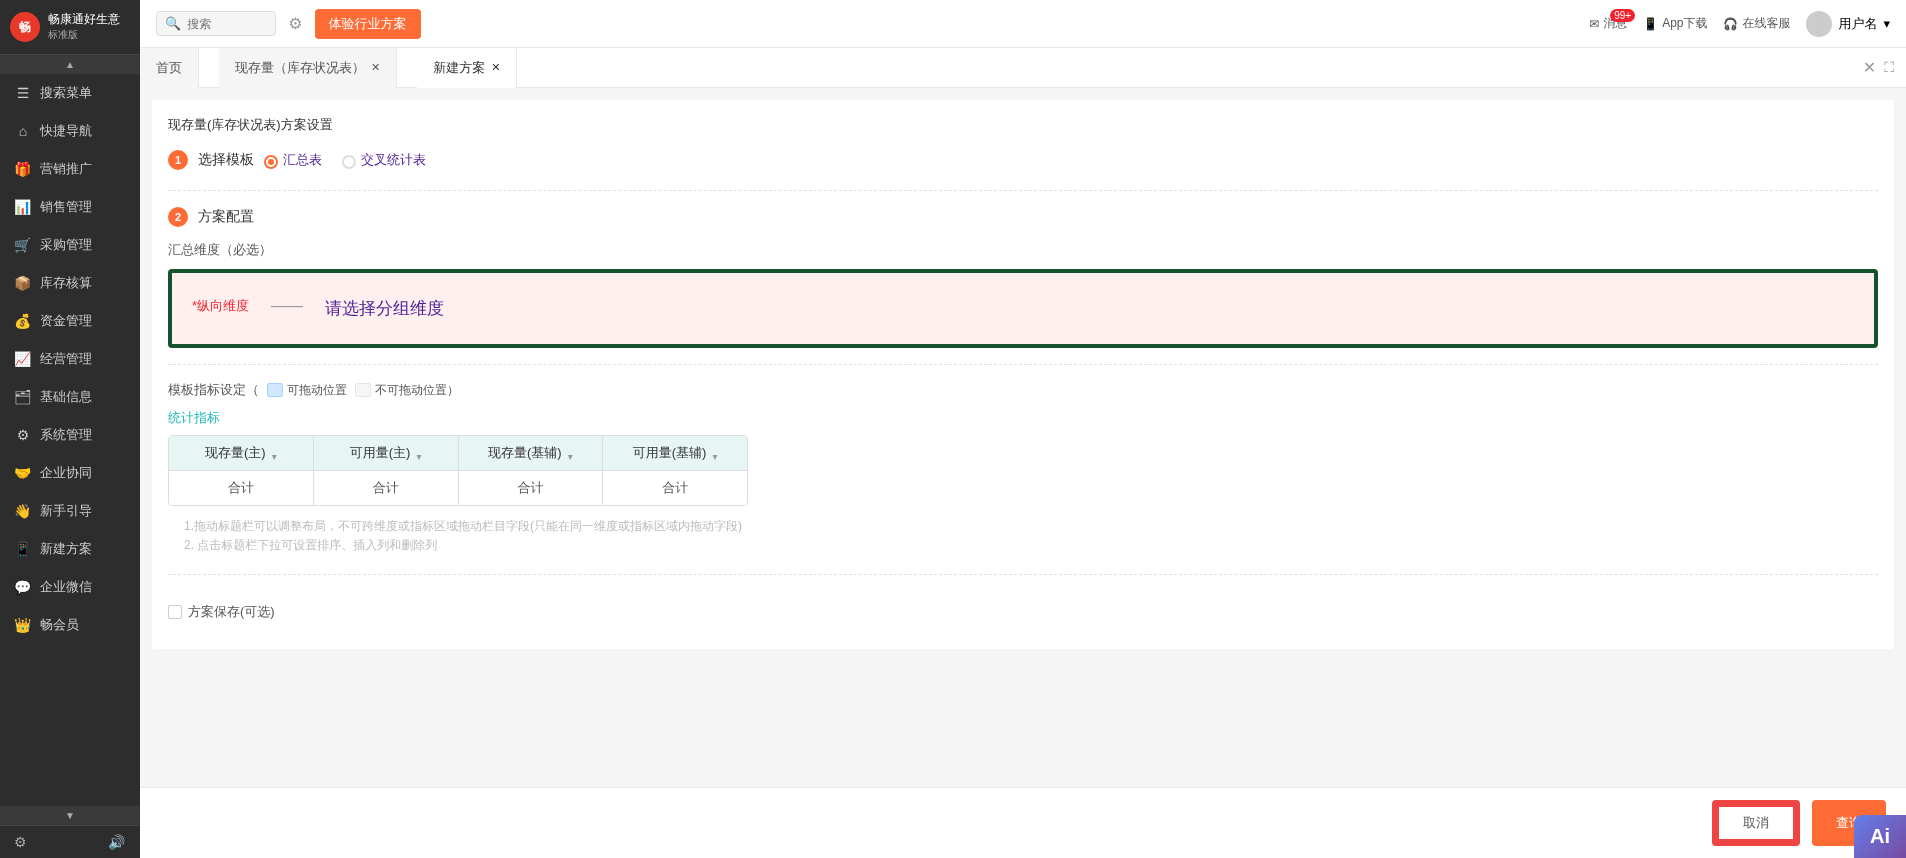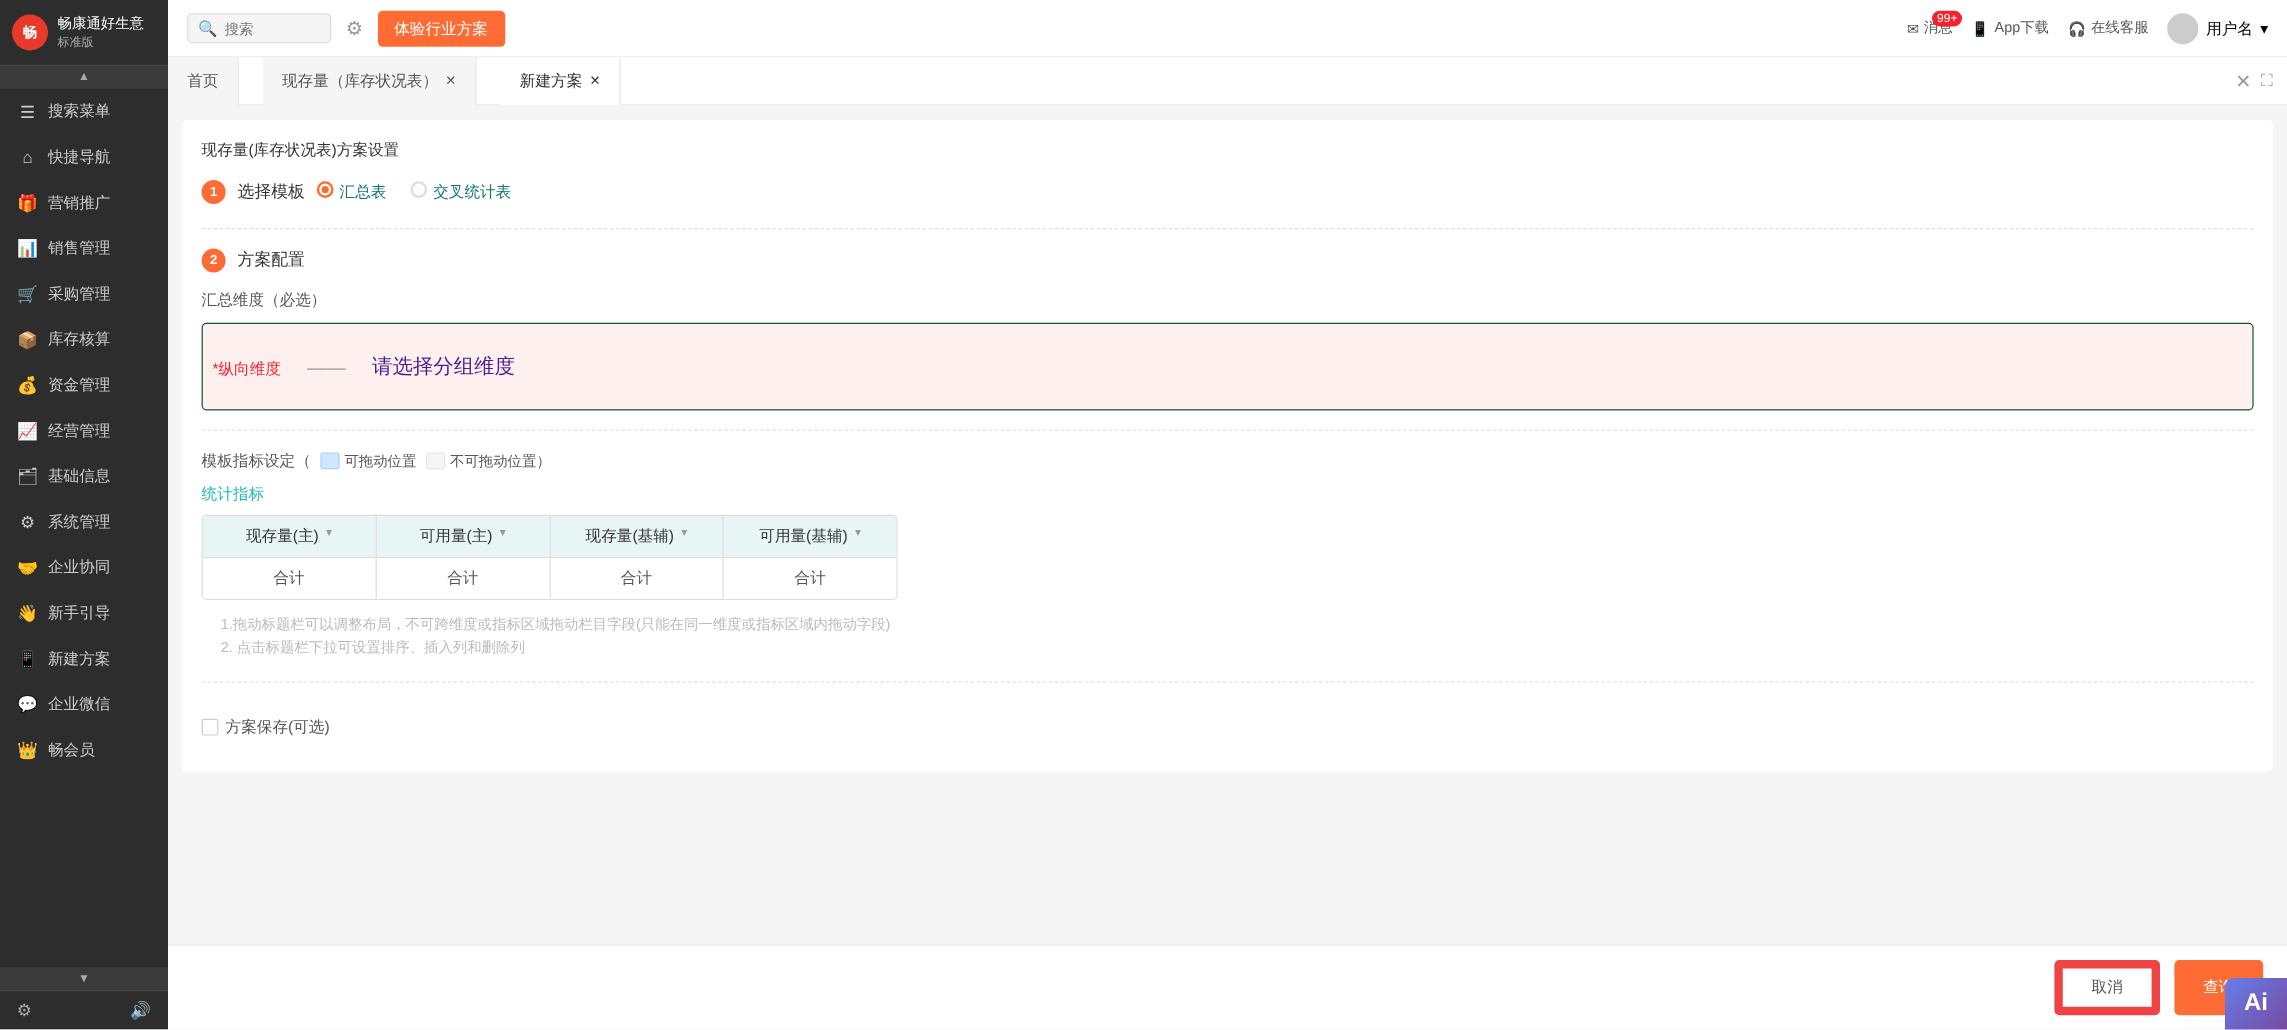--- a/index.html
+++ b/index.html
@@ -131,54 +131,54 @@
       margin-bottom: 14px;
     }
     .step-num {
       width: 20px; height: 20px; background: #ff6b35; color: white;
       border-radius: 50%; display: flex; align-items: center; justify-content: center;
       font-size: 11px; font-weight: bold; flex-shrink: 0;
     }
     .step-title { font-size: 14px; color: #333; font-weight: 500; }
 
     .radio-group { display: flex; align-items: center; gap: 20px; }
-    .radio-item { display: flex; align-items: flex-start; gap: 5px; cursor: pointer; font-size: 13px; color: #0f766e; }
+    .radio-item { display: flex; align-items: flex-end; gap: 5px; cursor: pointer; font-size: 13px; color: #4c1d95; }
     .radio-dot {
       width: 14px; height: 14px; border-radius: 50%; border: 2px solid #ddd;
       display: flex; align-items: center; justify-content: center;
     }
     .radio-dot.checked { border-color: #ff6b35; }
     .radio-dot.checked::after { content: ''; width: 6px; height: 6px; background: #ff6b35; border-radius: 50%; display: block; }
 
     .divider { border: none; border-top: 1px dashed #e0e0e0; margin: 16px 0; }
 
     
     .dimension-label { font-size: 13px; color: #555; margin-bottom: 10px; }
     .dimension-pink {
-      background: #fff0f0; border: 1px solid #14532d;
-      padding: 24px 8px; border-radius: 4px;
-      display: flex; align-items: flex-end; gap: 16px;
+      background: #fff0f0; border: 4px solid #14532d;
+      padding: 24px 20px; border-radius: 4px;
+      display: flex; align-items: flex-start; gap: 16px;
     }
     .dimension-required { color: #f5222d; font-size: 13px; }
     .dimension-arrow { color: #999; font-size: 16px; margin: 0 6px; }
     .dimension-placeholder { color: #4c1d95; font-size: 17px; }
 
     
     .indicator-settings-label { font-size: 13px; color: #555; margin-bottom: 10px; display: flex; align-items: center; gap: 8px; }
     .indicator-movable { display: flex; align-items: center; gap: 4px; font-size: 12px; }
     .movable-box { width: 16px; height: 14px; background: #d0e8ff; border: 1px solid #aad0ff; border-radius: 2px; }
     .non-movable-box { width: 16px; height: 14px; background: #eee; border: 1px solid #ccc; border-radius: 2px; opacity: 0.5; }
 
     
     .stat-header { font-size: 13px; color: #22b8b8; margin-bottom: 8px; font-weight: 500; }
     .stat-table { border: 1px solid #ddd; border-radius: 4px; overflow: hidden; width: 580px; }
     .stat-table-header { display: flex; background: #e8f5f5; }
     .stat-col {
       flex: 1; padding: 8px 12px; border-right: 1px solid #ddd;
-      display: flex; align-items: flex-start; justify-content: center; gap: 6px;
+      display: flex; align-items: flex-end; justify-content: center; gap: 6px;
       font-size: 13px; color: #333;
     }
     .stat-col:last-child { border-right: none; }
     .stat-col-chevron { color: #999; font-size: 10px; }
     .stat-table-row { display: flex; border-top: 1px solid #ddd; background: #fff; }
     .stat-cell {
       flex: 1; padding: 8px 12px; border-right: 1px solid #ddd;
       text-align: center; font-size: 13px; color: #555;
     }
     .stat-cell:last-child { border-right: none; }

